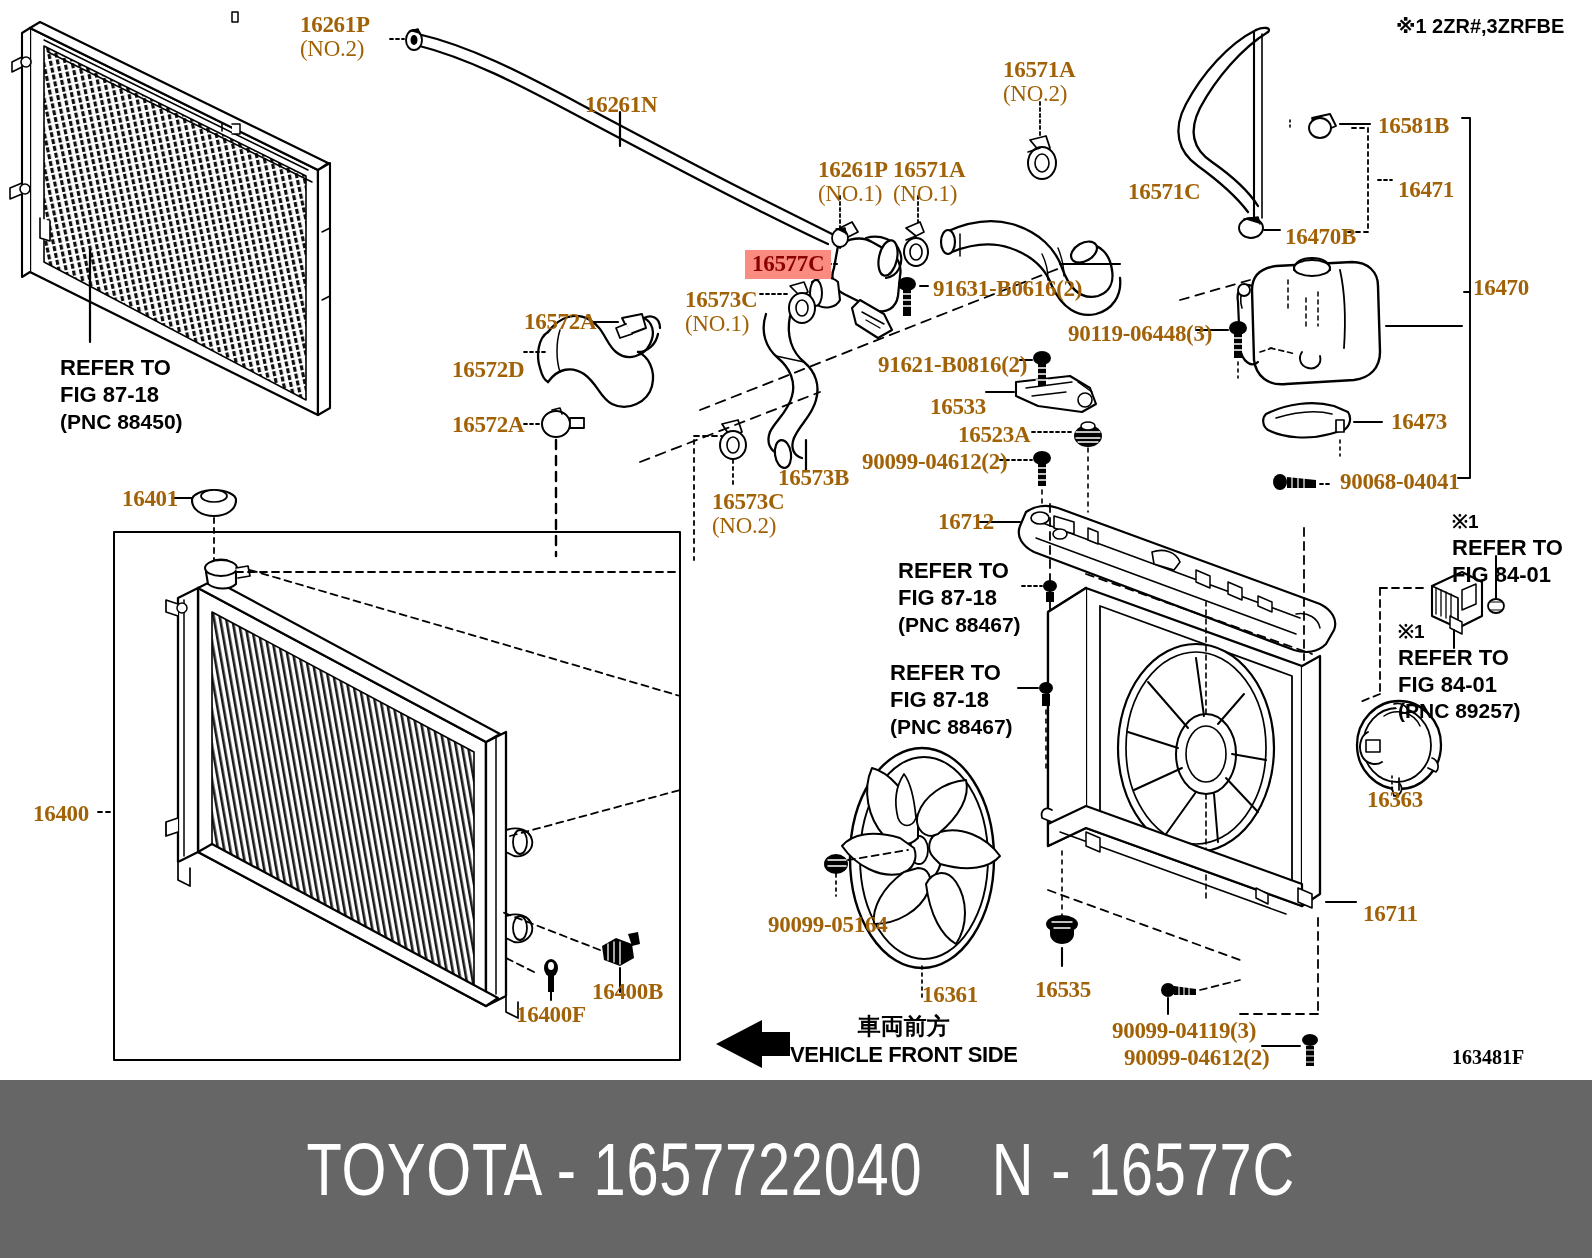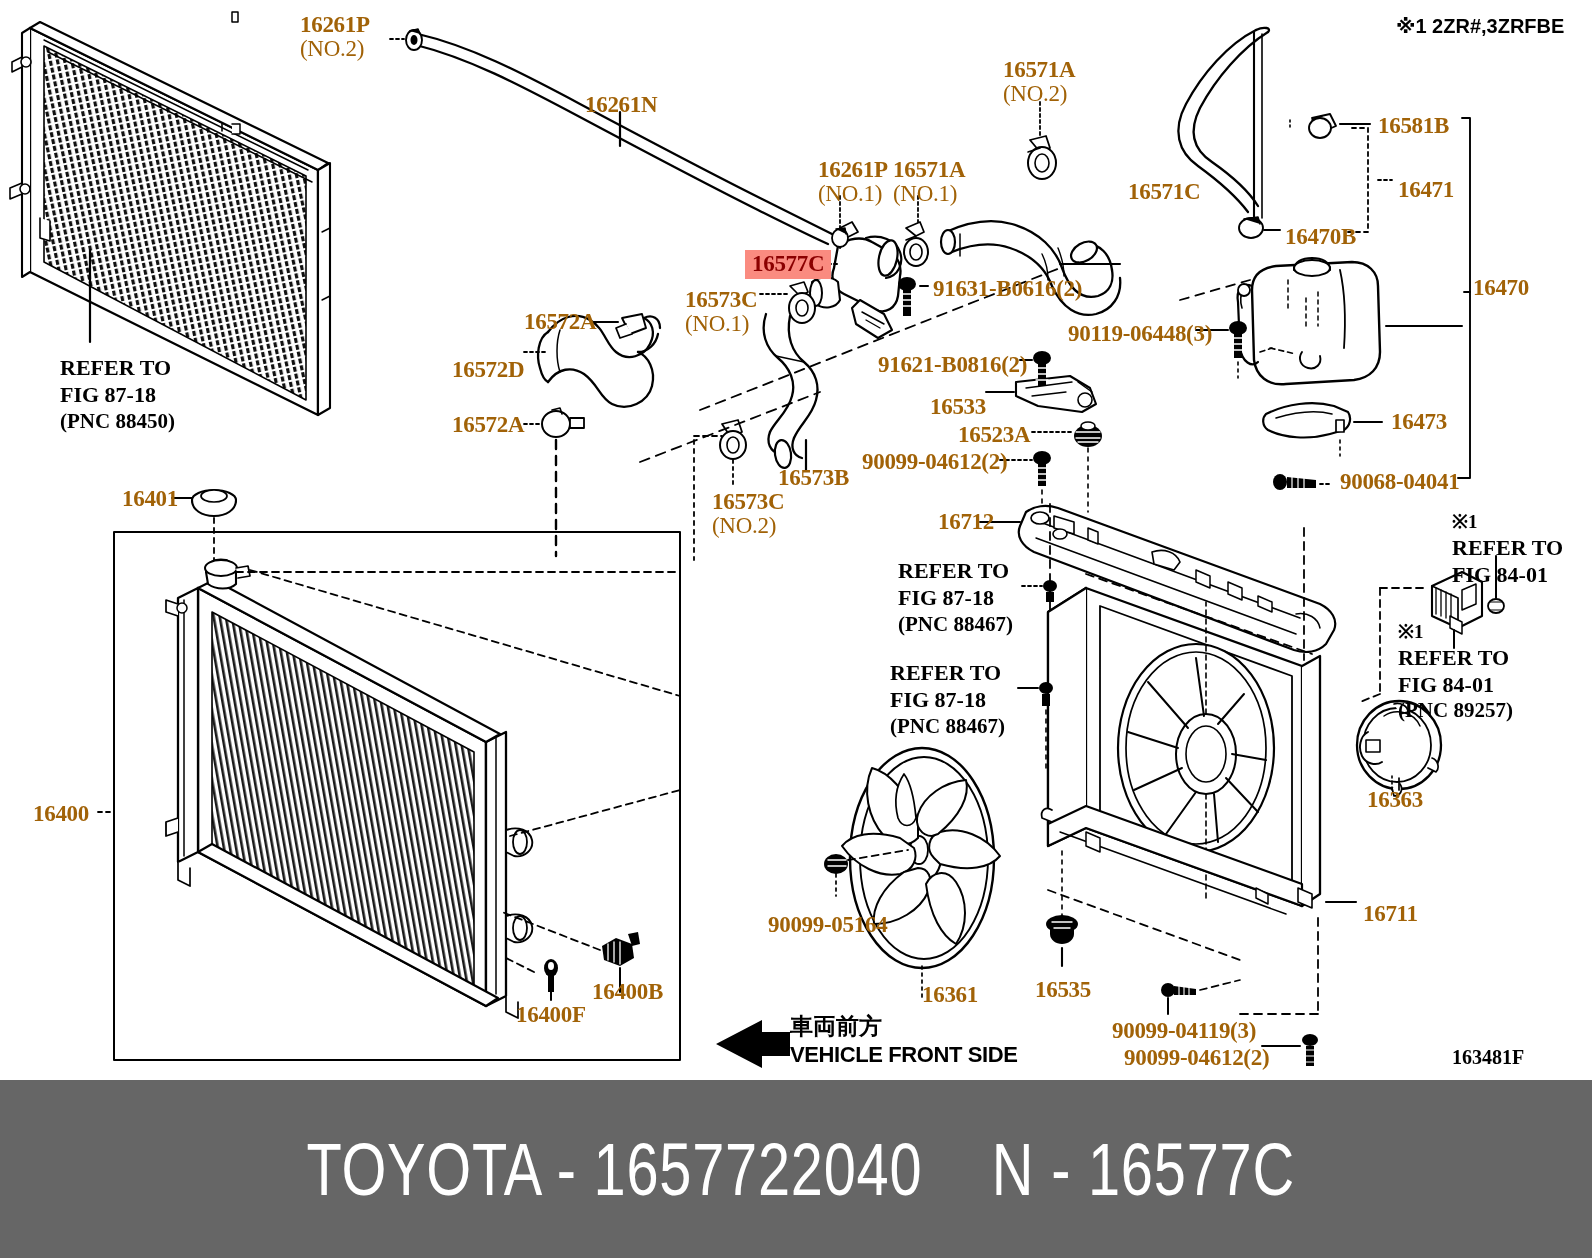--- a/index.html
+++ b/index.html
@@ -47,21 +47,21 @@
   
   .lbl.highlight {
     background: #FA8B80;
     color: #8B0000;
     padding: 2px 7px 3px 7px;
   }
 
   
   .refer {
     position: absolute;
-    font-family: Liberation Serif, serif;
+    font-family: Liberation Sans, sans-serif;
     font-weight: bold;
     font-size: 22px;
     line-height: 1.22;
     color: #000;
     white-space: nowrap;
   }
   .refer .pnc {
     display: block;
     text-align: center;
     font-size: 21px;
@@ -83,20 +83,21 @@
     position: absolute;
     font-weight: bold;
     color: #000;
     white-space: nowrap;
     line-height: 1.25;
   }
   .frontside .jp {
     display: block;
     font-family: "DejaVu Sans", sans-serif;
     font-size: 23px;
+    text-align: center;
   }
   .frontside .en {
     display: block;
     font-family: "Liberation Sans", "DejaVu Sans", sans-serif;
     font-size: 22px;
     letter-spacing: -0.4px;
   }
 
   .drawno {
     position: absolute;

